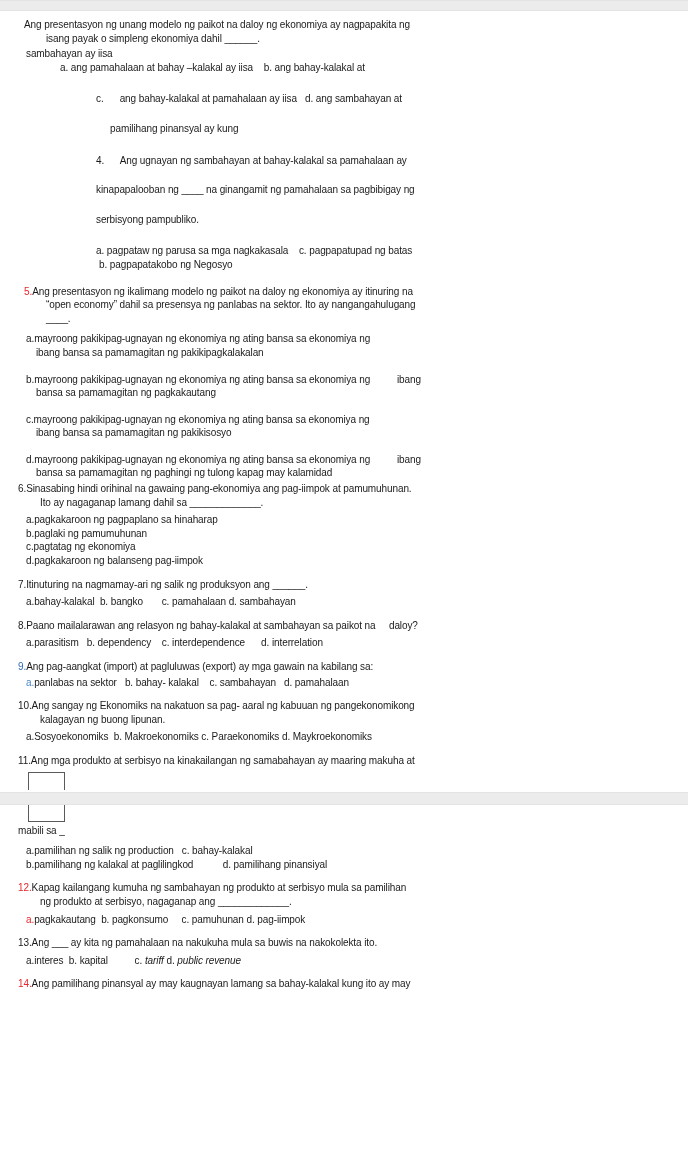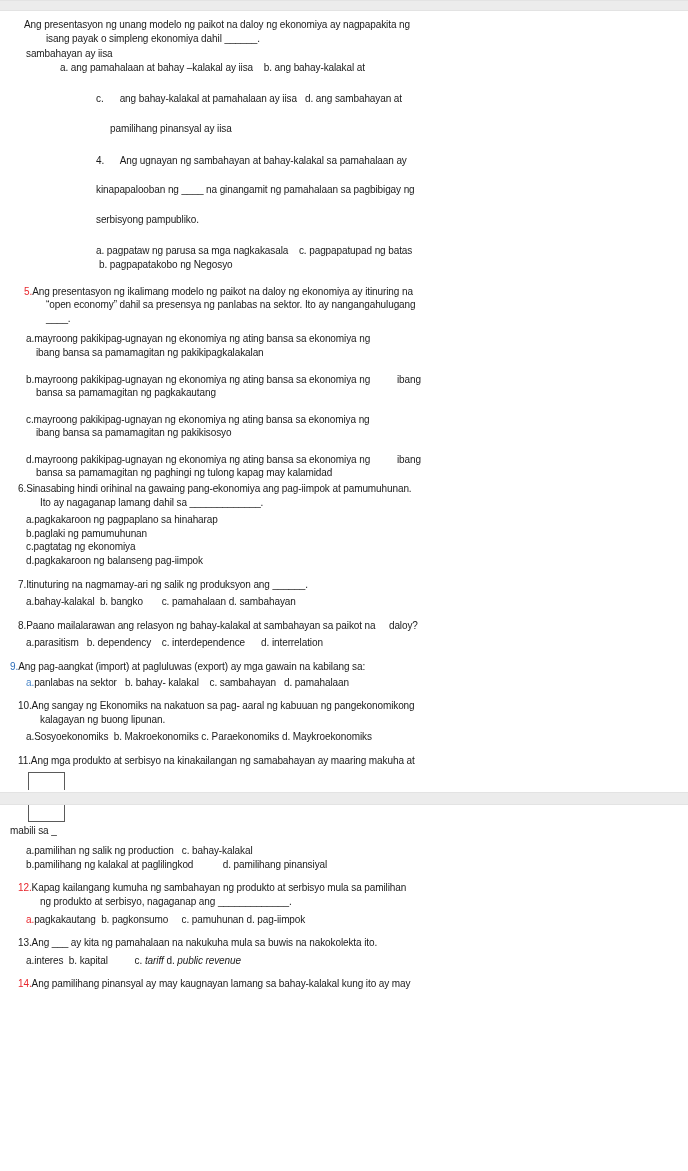--- a/index.html
+++ b/index.html
@@ -115,21 +115,21 @@
 
   <div class="page-body">
 
     <div class="sp7"></div>
     <div class="q"><span>Ang presentasyon ng unang modelo ng paikot na daloy ng ekonomiya ay nagpapakita ng</span><span class="cont">isang payak o simpleng ekonomiya dahil ______.</span></div>
     <div class="sp2"></div>
     <div class="opt tight"><span>sambahayan ay iisa</span></div>
     <div class="opt deep"><span>a. ang pamahalaan at bahay –kalakal ay iisa    b. ang bahay-kalakal at</span></div>
     <div class="sp2"></div>
     <div class="opt deep2"><span>c.      ang bahay-kalakal at pamahalaan ay iisa   d. ang sambahayan at</span></div>
-    <div class="opt deep2" style="padding-left:110px"><span>pamilihang pinansyal ay iisa</span></div>
+    <div class="opt deep2" style="padding-left:110px"><span>pamilihang pinansyal ay kung</span></div>
 
     <div class="sp2"></div>
     <div class="opt deep2"><span>4.      Ang ugnayan ng sambahayan at bahay-kalakal sa pamahalaan ay</span></div>
     <div class="opt deep2"><span>kinapapalooban ng ____ na ginangamit ng pamahalaan sa pagbibigay ng</span></div>
     <div class="opt deep2"><span>serbisyong pampubliko.</span></div>
     <div class="sp2"></div>
     <div class="opt deep2"><span>a. pagpataw ng parusa sa mga nagkakasala    c. pagpapatupad ng batas</span></div>
     <div class="opt mid" style="padding-left:80px"><span>b. pagpapatakobo ng Negosyo</span></div>
 
     <div class="sp13"></div>
@@ -155,21 +155,21 @@
     <div class="q" style="padding-left:18px"><span>7.</span><span>Itinuturing na nagmamay-ari ng salik ng produksyon ang ______.</span></div>
     <div class="sp4"></div>
     <div class="opt tight"><span>a.bahay-kalakal  b. bangko       c. pamahalaan d. sambahayan</span></div>
 
     <div class="sp10"></div>
     <div class="q" style="padding-left:18px"><span>8.</span><span>Paano mailalarawan ang relasyon ng bahay-kalakal at sambahayan sa paikot na     daloy?</span></div>
     <div class="sp4"></div>
     <div class="opt tight"><span>a.parasitism   b. dependency    c. interdependence      d. interrelation</span></div>
 
     <div class="sp10"></div>
-    <div class="q" style="padding-left:10px"><span class="blue">9.</span><span>Ang pag-aangkat (import) at pagluluwas (export) ay mga gawain na kabilang sa:</span></div>
+    <div class="q" style="padding-left:18px"><span class="blue">9.</span><span>Ang pag-aangkat (import) at pagluluwas (export) ay mga gawain na kabilang sa:</span></div>
     <div class="sp2"></div>
     <div class="opt tight"><span class="blue2">a.</span><span>panlabas na sektor   b. bahay- kalakal    c. sambahayan   d. pamahalaan</span></div>
 
     <div class="sp10"></div>
     <div class="q" style="padding-left:18px"><span>10.</span><span>Ang sangay ng Ekonomiks na nakatuon sa pag- aaral ng kabuuan ng pangekonomikong</span><span class="cont">kalagayan ng buong lipunan.</span></div>
     <div class="sp4"></div>
     <div class="opt tight"><span>a.Sosyoekonomiks  b. Makroekonomiks c. Paraekonomiks d. Maykroekonomiks</span></div>
 
     <div class="sp10"></div>
     <div class="q" style="padding-left:18px"><span>11.</span><span>Ang mga produkto at serbisyo na kinakailangan ng samabahayan ay maaring makuha at</span></div>
@@ -183,21 +183,21 @@
 
   <div class="page-gap gap-middle"></div>
 
   <div class="page-body">
 
     <div class="stray-box-wrap">
       <div class="stray-box-b"></div>
     </div>
     <div class="spacer-box-b"></div>
 
-    <div class="plain" style="padding-left:10px"><span>mabili sa _</span></div>
+    <div class="plain" style="padding-left:18px"><span>mabili sa _</span></div>
     <div class="sp7"></div>
     <div class="opt tight"><span>a.pamilihan ng salik ng production   c. bahay-kalakal</span></div>
     <div class="opt tight"><span>b.pamilihang ng kalakal at paglilingkod           d. pamilihang pinansiyal</span></div>
 
     <div class="sp10"></div>
     <div class="q" style="padding-left:18px"><span class="red">12.</span><span>Kapag kailangang kumuha ng sambahayan ng produkto at serbisyo mula sa pamilihan</span><span class="cont">ng produkto at serbisyo, nagaganap ang _____________.</span></div>
     <div class="sp4"></div>
     <div class="opt tight"><span class="red">a.</span><span>pagkakautang  b. pagkonsumo     c. pamuhunan d. pag-iimpok</span></div>
 
     <div class="sp10"></div>

